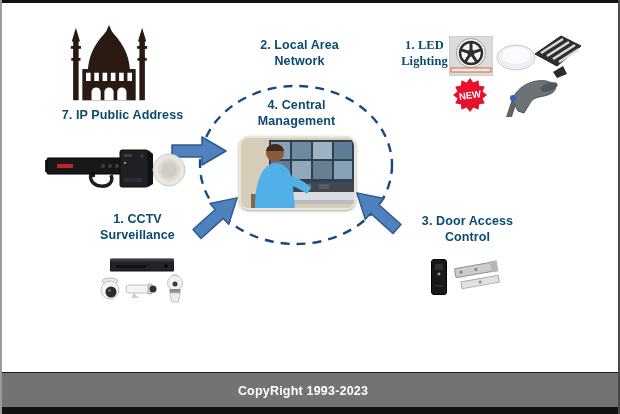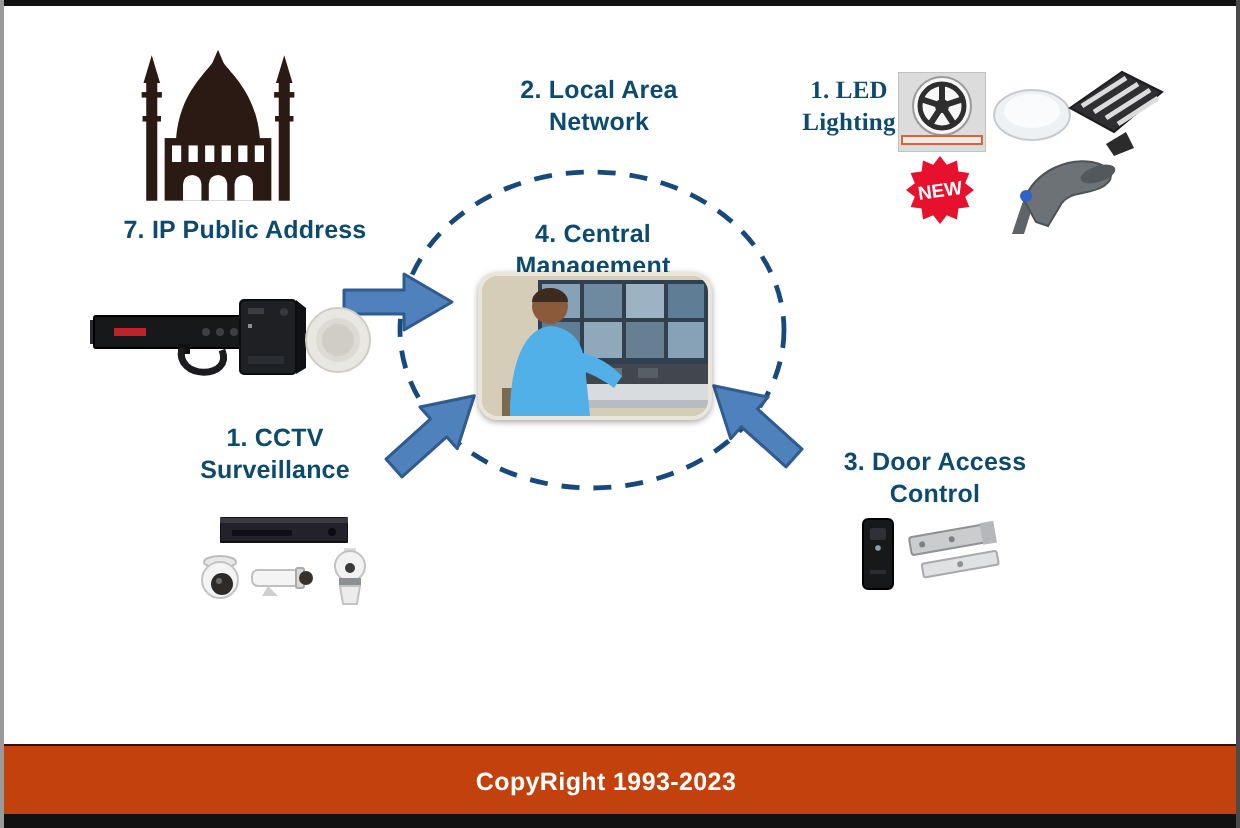--- a/index.html
+++ b/index.html
@@ -18,21 +18,21 @@
   #connector-layer{position:absolute;left:0;top:0;pointer-events:none;}
   .icon-box{position:absolute;}
   .central-photo{
     position:absolute;left:239px;top:136px;width:113px;height:70px;
     border-radius:10px;overflow:hidden;border:2px solid #eae5d9;
     box-shadow:0 1px 3px rgba(0,0,0,.35);background:#d6cdb8;
   }
   .central-photo svg{display:block;}
   .footer{
     position:absolute;left:0;top:372px;width:620px;height:35px;
-    background:#c2410c;border-top:1px solid #2a1313;
+    background:#737373;border-top:1px solid #2a1313;
     display:flex;align-items:center;justify-content:center;
     color:#fff;font-weight:bold;font-size:12.5px;letter-spacing:.2px;
   }
   .footer .gap{display:inline-block;width:14px;}
   .footer-bottom{position:absolute;left:0;top:407px;width:620px;height:7px;background:#111;}
   .badge-new{position:absolute;left:452px;top:77px;width:36px;height:36px;}
 </style>
 </head>
 <body>
 
@@ -68,24 +68,24 @@
         <rect x="70" y="62" width="5" height="9"></rect>
       <path d="M31,92 v-9 a5,5 0 0 1 10,0 v9 z"></path>
       <path d="M45,92 v-9 a5,5 0 0 1 10,0 v9 z"></path>
       <path d="M59,92 v-9 a5,5 0 0 1 10,0 v9 z"></path>
     </g>
   </svg>
 </div>
 
 <div class="label" style="left:60px;top:107px;width:125px;">7. IP Public Address</div>
 <div class="label" style="left:242px;top:37px;width:115px;">2. Local Area Network</div>
-<div class="label" style="left:239px;top:97px;width:115px;margin-top:12px;">4. Central Management</div>
+<div class="label" style="left:239px;top:97px;width:115px;">4. Central Management</div>
 <div class="label" style="left:392px;top:37px;width:65px;font-family:Liberation Serif, serif;">1. LED Lighting</div>
 <div class="label" style="left:80px;top:211px;width:115px;">1. CCTV Surveillance</div>
-<div class="label" style="left:405px;top:223px;width:125px;">3. Door Access Control</div>
+<div class="label" style="left:405px;top:213px;width:125px;">3. Door Access Control</div>
 
 <div class="central-photo">
   <svg width="113" height="70" viewBox="0 0 113 70">
     <rect x="0" y="0" width="113" height="70" fill="#d6cdb8"></rect>
     <rect x="28" y="2" width="85" height="42" fill="#31404e"></rect>
     <g>
       <rect x="30" y="4" width="19" height="17" fill="#87a2b6"></rect>
       <rect x="51" y="4" width="19" height="17" fill="#6d8aa0"></rect>
       <rect x="72" y="4" width="19" height="17" fill="#9db3c4"></rect>
       <rect x="93" y="4" width="18" height="17" fill="#5f7d94"></rect>

